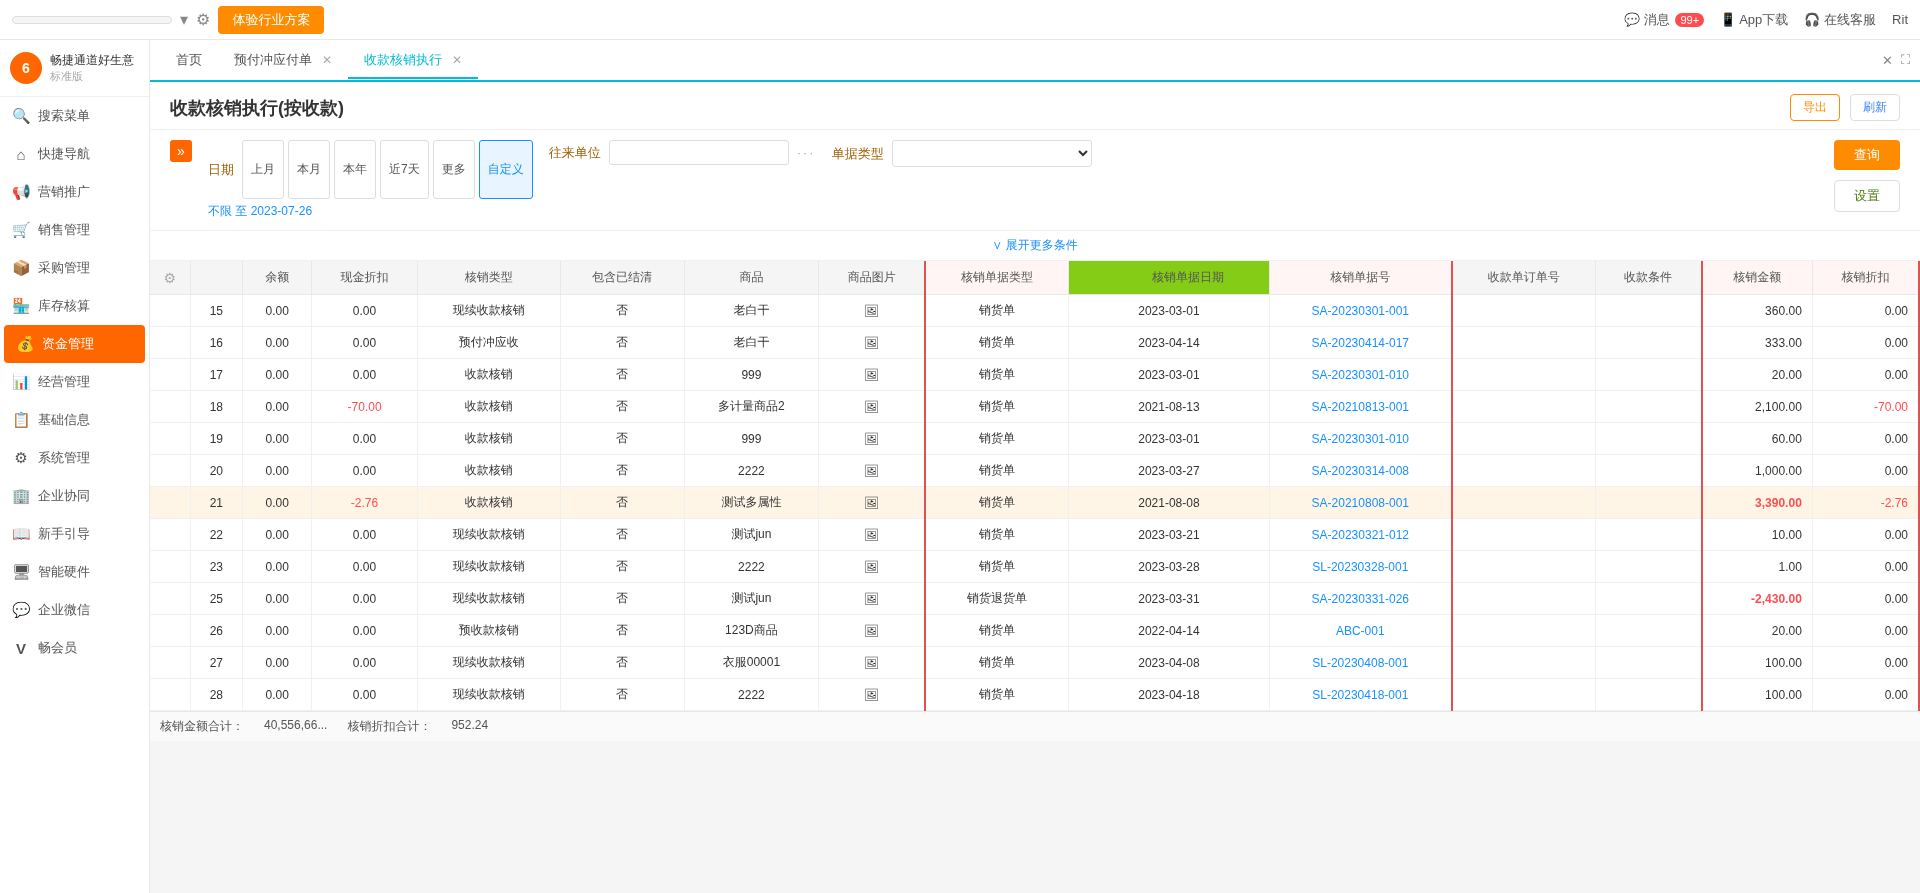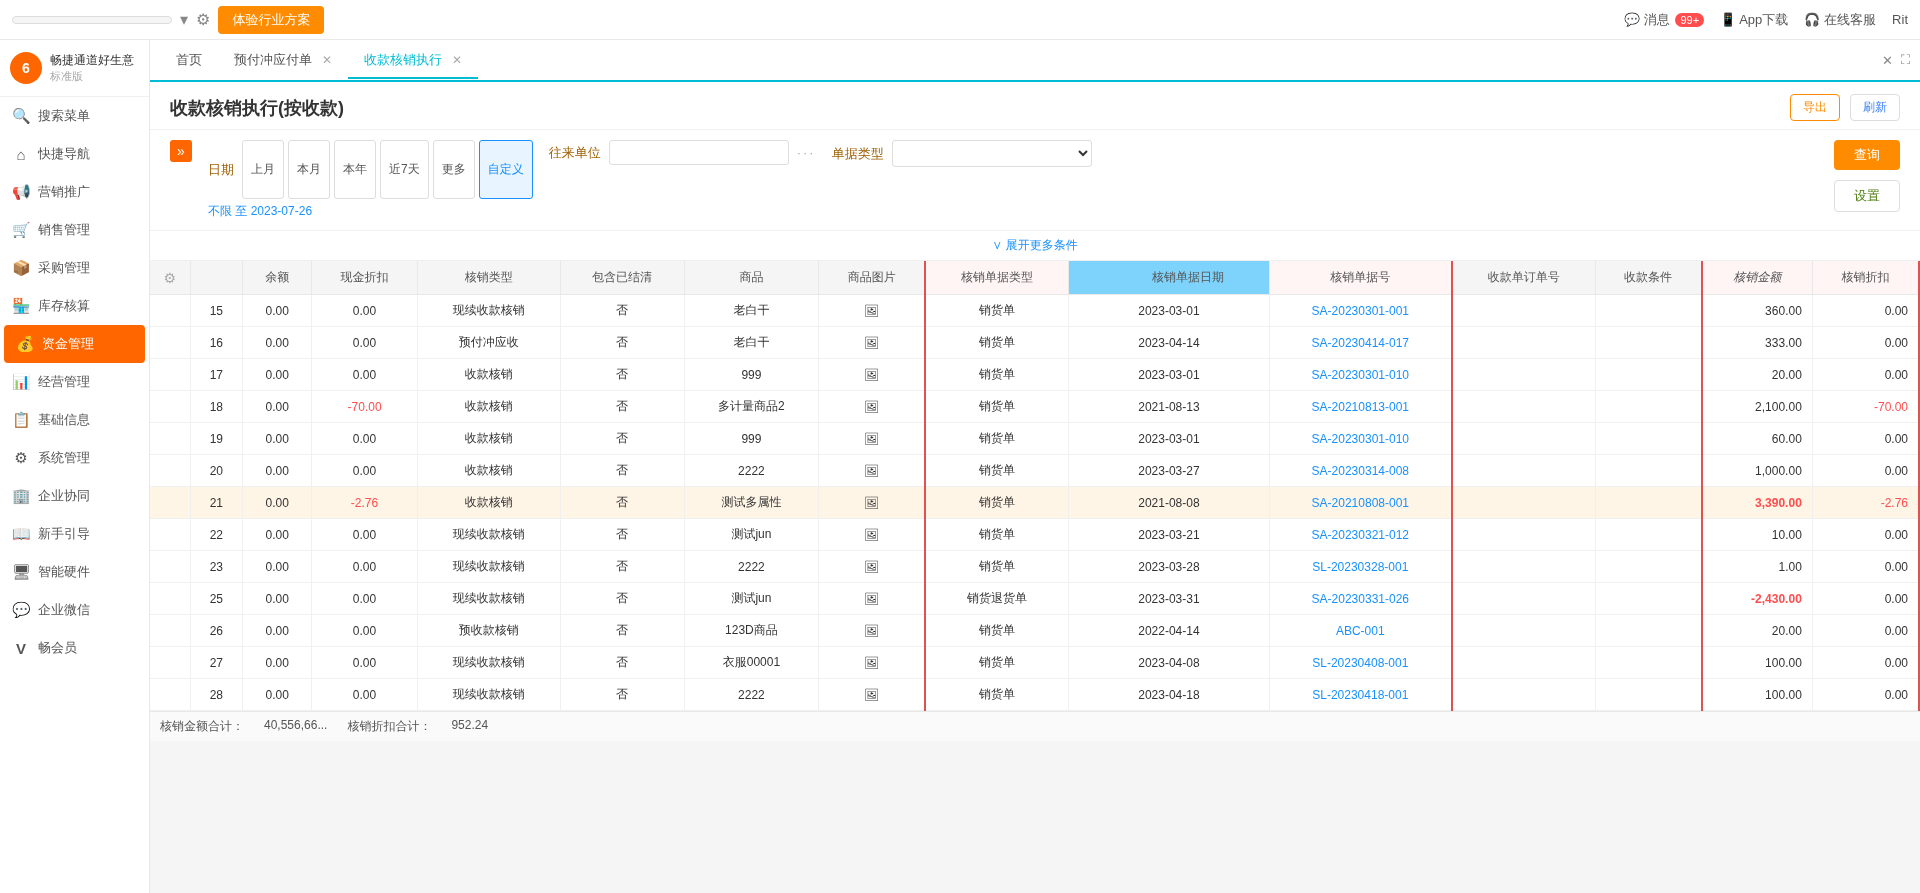--- a/index.html
+++ b/index.html
@@ -477,25 +477,25 @@
             <tr>
               <th><span class="settings-icon">⚙</span></th>
               <th></th>
               <th>余额</th>
               <th>现金折扣</th>
               <th>核销类型</th>
               <th>包含已结清</th>
               <th>商品</th>
               <th>商品图片</th>
               <th style="border-left:2px solid #e05252; border-right:1px solid #e8e8e8; background:#fff5f5;">核销单据类型</th>
-              <th style="background:#7dd3fc; border-right:1px solid #e8e8e8;padding-left:48px;">核销单据日期</th>
+              <th style="background:#84cc16; border-right:1px solid #e8e8e8;padding-left:48px;">核销单据日期</th>
               <th style="background:#fff5f5; border-right:2px solid #e05252;">核销单据号</th>
               <th>收款单订单号</th>
               <th>收款条件</th>
-              <th style="border-left:2px solid #e05252; border-right:1px solid #e8e8e8; background:#fff5f5;font-style:italic;">核销金额</th>
+              <th style="border-left:2px solid #e05252; border-right:1px solid #e8e8e8; background:#fff5f5;">核销金额</th>
               <th style="background:#fff5f5; border-right:2px solid #e05252;">核销折扣</th>
             </tr>
           </thead>
           <tbody id="table-body">
           <tr>
                 <td></td>
                 <td>15</td>
                 <td>0.00</td>
                 <td>0.00</td>
                 <td>现续收款核销</td>

